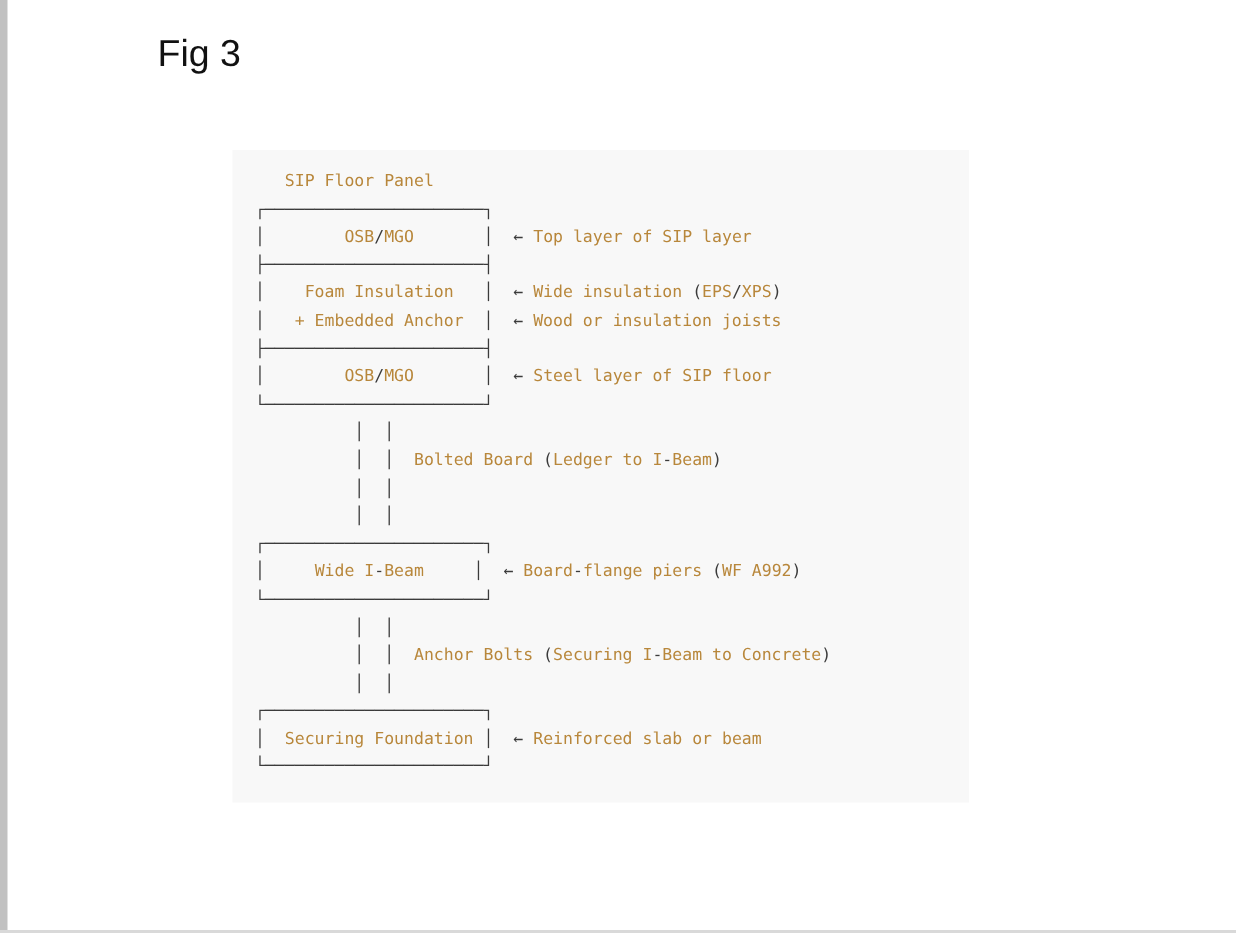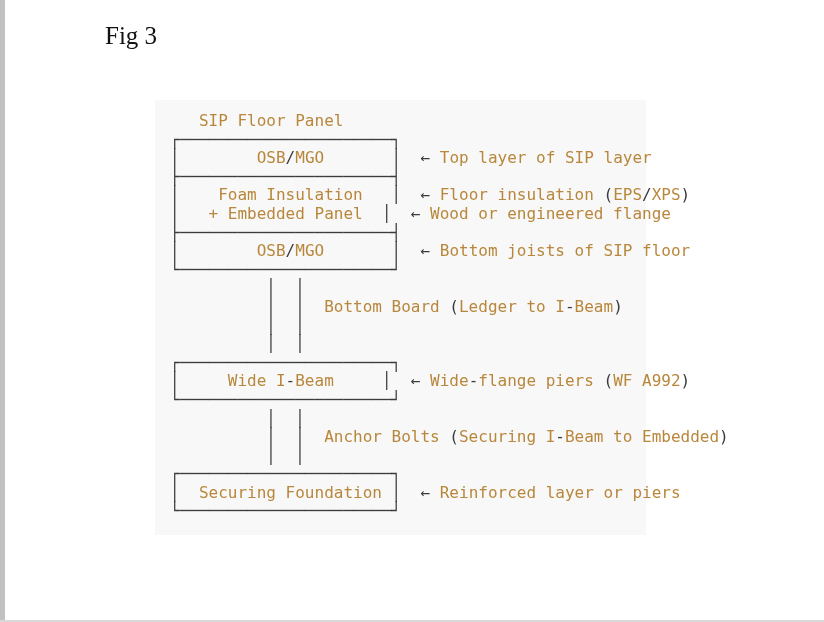--- a/index.html
+++ b/index.html
@@ -31,40 +31,40 @@
     bottom: 0;
     width: 824px;
     height: 2px;
     background: #d9d9d9;
   }
   .fig-title {
     position: absolute;
     left: 105px;
     top: 22px;
     margin: 0;
-    font-family: Liberation Serif, serif;
+    font-family: Liberation Sans, sans-serif;
     font-size: 25px;
     font-weight: 400;
     color: #111111;
     letter-spacing: 0;
   }
   .code-panel {
     position: absolute;
     left: 155px;
     top: 100px;
     width: 491px;
     height: 435px;
     background: #f8f8f8;
     box-sizing: border-box;
   }
   pre.ascii {
     margin: 0;
     padding: 12px 10px 14px 15px;
     font-family: "DejaVu Sans Mono", monospace;
-    font-size: 16px;
+    font-size: 11px;
     line-height: 18.6px;
     color: #3b3b3b;            
     white-space: pre;
   }
   pre.ascii .w {
     color: #b8873b;            
   }
 </style>
 </head>
 <body>
@@ -73,35 +73,35 @@
 
   <div class="scrollbar-left"></div>
 
   <h1 class="fig-title">Fig 3</h1>
 
   <div class="code-panel">
     <pre class="ascii" id="ascii-diagram">   <span class="w">SIP Floor Panel</span>
 ┌──────────────────────┐
 │        <span class="w">OSB</span>/<span class="w">MGO</span>       │  ← <span class="w">Top layer of SIP layer</span>
 ├──────────────────────┤
-│    <span class="w">Foam Insulation</span>   │  ← <span class="w">Floor insulation</span> (<span class="w">EPS</span>/<span class="w">XPS</span>)
-│   <span class="w">+ Embedded Panel</span>  │  ← <span class="w">Wood or engineered flange</span>
+│    <span class="w">Foam Insulation</span>   │  ← <span class="w">Wide insulation</span> (<span class="w">EPS</span>/<span class="w">XPS</span>)
+│   <span class="w">+ Embedded Anchor</span>  │  ← <span class="w">Wood or insulation joists</span>
 ├──────────────────────┤
-│        <span class="w">OSB</span>/<span class="w">MGO</span>       │  ← <span class="w">Bottom joists of SIP floor</span>
+│        <span class="w">OSB</span>/<span class="w">MGO</span>       │  ← <span class="w">Steel layer of SIP floor</span>
 └──────────────────────┘
           │  │
-          │  │  <span class="w">Bottom Board</span> (<span class="w">Ledger to I</span>-<span class="w">Beam</span>)
+          │  │  <span class="w">Bolted Board</span> (<span class="w">Ledger to I</span>-<span class="w">Beam</span>)
           │  │
           │  │
 ┌──────────────────────┐
-│     <span class="w">Wide I</span>-<span class="w">Beam</span>     │  ← <span class="w">Wide</span>-<span class="w">flange piers</span> (<span class="w">WF A992</span>)
+│     <span class="w">Wide I</span>-<span class="w">Beam</span>     │  ← <span class="w">Board</span>-<span class="w">flange piers</span> (<span class="w">WF A992</span>)
 └──────────────────────┘
           │  │
-          │  │  <span class="w">Anchor Bolts</span> (<span class="w">Securing I</span>-<span class="w">Beam to Embedded</span>)
+          │  │  <span class="w">Anchor Bolts</span> (<span class="w">Securing I</span>-<span class="w">Beam to Concrete</span>)
           │  │
 ┌──────────────────────┐
-│  <span class="w">Securing Foundation</span> │  ← <span class="w">Reinforced layer or piers</span>
+│  <span class="w">Securing Foundation</span> │  ← <span class="w">Reinforced slab or beam</span>
 └──────────────────────┘</pre>
   </div>
 
   <div class="bottom-rule"></div>
 
 </div>
 
 </body></html>

